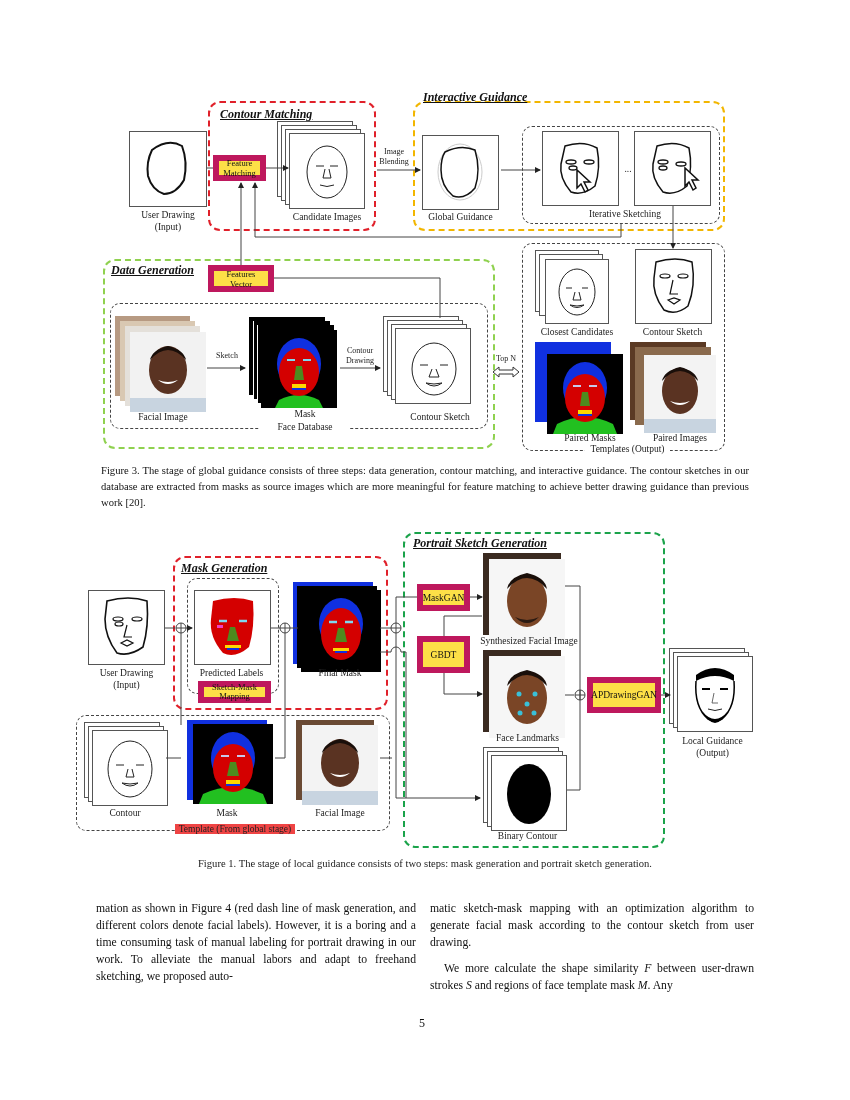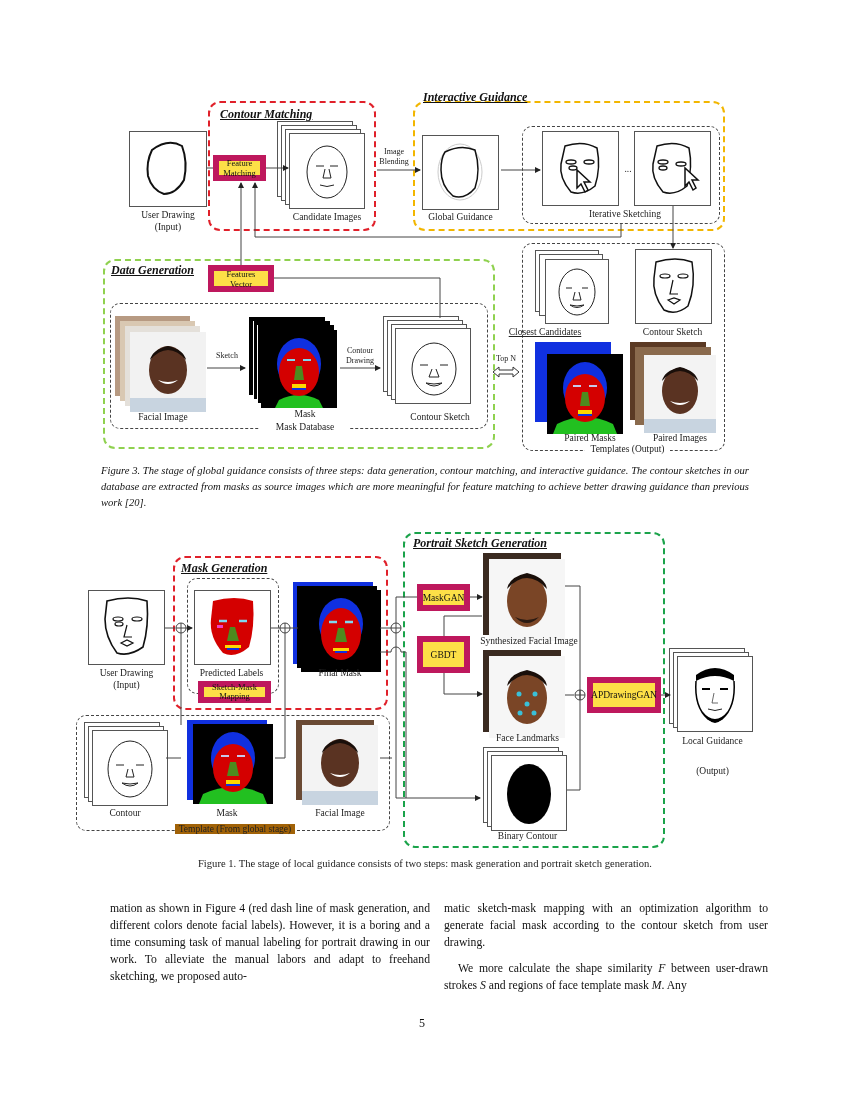--- a/index.html
+++ b/index.html
@@ -11,21 +11,21 @@
   .sec-title { position:absolute; font-size:12px; font-weight:bold; font-style:italic; text-decoration:underline; color:#111; white-space:nowrap; }
   .box { position:absolute; border:1px solid #555; background:#fff; box-sizing:border-box; }
   .textbox { position:absolute; border:6px solid #be185d; background:#fde047; box-sizing:border-box;
              font-size:8.5px; display:flex; align-items:center; justify-content:center; text-align:center; line-height:10px; }
   .dash-red   { position:absolute; border:2px dashed #e0202a; border-radius:12px; box-sizing:border-box; }
   .dash-yel   { position:absolute; border:2px dashed #f2b600; border-radius:12px; box-sizing:border-box; }
   .dash-grn   { position:absolute; border:2px dashed #8fd14f; border-radius:12px; box-sizing:border-box; }
   .dash-dgrn  { position:absolute; border:2px dashed #1aa34a; border-radius:12px; box-sizing:border-box; }
   .dash-gray  { position:absolute; border:1.3px dashed #444; border-radius:10px; box-sizing:border-box; }
   .caption { position:absolute; font-size:10.6px; line-height:16px; text-align:justify; color:#111; }
-  .body-text { position:absolute; font-size:11.7px; line-height:17px; text-align:justify; color:#111;margin-left:14px; }
+  .body-text { position:absolute; font-size:11.7px; line-height:17px; text-align:justify; color:#111; }
   .stack { position:absolute; }
   .stack .card { position:absolute; border:1px solid #555; background:#fff; box-sizing:border-box; }
   .mask-card { position:absolute; background:#000; }
   svg.wires { position:absolute; left:0; top:0; }
   .page-num { position:absolute; font-size:12px; }
 </style>
 </head>
 <body>
 
 <div>
@@ -134,21 +134,21 @@
         <ellipse cx="38" cy="34" rx="22" ry="26" fill="#1030e0"></ellipse>
         <ellipse cx="38" cy="42" rx="20" ry="24" fill="#d40000"></ellipse>
         <path d="M26 30 h8 M42 30 h8" stroke="#7fd8f0" stroke-width="2"></path>
         <path d="M35 36 L33 50 L43 50 L41 36Z" fill="#4e8a1e"></path>
         <rect x="31" y="54" width="14" height="4" fill="#ffd700"></rect>
         <rect x="31" y="58" width="14" height="2" fill="#1030e0"></rect>
       </svg>
     </div>
   </div>
   <div class="lbl" style="left:285px;top:409px;width:40px;">Mask</div>
-  <div class="lbl" style="left:260px;top:422px;width:90px;background:#fff;">Mask Database</div>
+  <div class="lbl" style="left:260px;top:422px;width:90px;background:#fff;">Face Database</div>
 
   <div class="lbl lbl-sm" style="left:340px;top:346px;width:40px;">Contour</div>
   <div class="lbl lbl-sm" style="left:340px;top:356px;width:40px;">Drawing</div>
 
   <div class="stack" style="left:383px;top:316px;">
     <div class="card" style="left:0;top:0;width:76px;height:76px;"></div>
     <div class="card" style="left:4px;top:4px;width:76px;height:76px;"></div>
     <div class="card" style="left:8px;top:8px;width:76px;height:76px;"></div>
     <div class="card" style="left:12px;top:12px;width:76px;height:76px;">
       <svg width="74" height="74">
@@ -175,21 +175,21 @@
     <div class="card" style="left:4px;top:4px;width:64px;height:62px;"></div>
     <div class="card" style="left:10px;top:9px;width:64px;height:65px;">
       <svg width="62" height="63">
         <ellipse cx="31" cy="32" rx="18" ry="23" fill="none" stroke="#222" stroke-width="1"></ellipse>
         <path d="M20 28 h6 M36 28 h6" stroke="#222" stroke-width="1"></path>
         <path d="M29 32 L27 40 L35 40 L33 32" fill="none" stroke="#222" stroke-width="1"></path>
         <path d="M24 45 Q31 50 38 45 Q31 47 24 45Z" fill="none" stroke="#222" stroke-width="1"></path>
       </svg>
     </div>
   </div>
-  <div class="lbl" style="left:500px;top:327px;width:90px;text-decoration:underline;">Closest Candidates</div>
+  <div class="lbl" style="left:532px;top:327px;width:90px;">Closest Candidates</div>
 
   <div class="box" style="left:635px;top:249px;width:77px;height:75px;">
     <svg width="75" height="73">
       <path d="M20 12 Q40 6 56 12 Q60 36 52 56 Q40 66 28 60 Q16 44 18 28 Z" fill="none" stroke="#111" stroke-width="1.5"></path>
       <ellipse cx="29" cy="26" rx="5" ry="2" fill="none" stroke="#111" stroke-width="1.2"></ellipse>
       <ellipse cx="47" cy="26" rx="5" ry="2" fill="none" stroke="#111" stroke-width="1.2"></ellipse>
       <path d="M37 30 L34 44 L42 44" fill="none" stroke="#111" stroke-width="1.2"></path>
       <path d="M32 50 L38 48 L44 50 L38 54 Z" fill="none" stroke="#111" stroke-width="1.2"></path>
     </svg>
   </div>
@@ -244,21 +244,21 @@
 
       <line x1="673" y1="206" x2="673" y2="248" marker-end="url(#ah)"></line>
 
       <polyline points="274,278 440,278 440,318"></polyline>
 
       <line x1="207" y1="368" x2="245" y2="368" marker-end="url(#ah)"></line>
       <line x1="340" y1="368" x2="380" y2="368" marker-end="url(#ah)"></line>
     </g>
   </svg>
 
-  <div class="caption" style="left:101px;top:463px;width:648px;font-style:italic;">Figure 3. The stage of global guidance consists of three steps: data generation, contour matching, and interactive guidance. The contour sketches in our database are extracted from masks as source images which are more meaningful for feature matching to achieve better drawing guidance than previous work [20].</div>
+  <div class="caption" style="left:101px;top:463px;width:648px;">Figure 3. The stage of global guidance consists of three steps: data generation, contour matching, and interactive guidance. The contour sketches in our database are extracted from masks as source images which are more meaningful for feature matching to achieve better drawing guidance than previous work [20].</div>
 </div>
 
 <div>
 
   <div class="dash-red" style="left:173px;top:556px;width:215px;height:154px;"></div>
   <div class="sec-title" style="left:181px;top:561px;">Mask Generation</div>
 
   <div class="dash-dgrn" style="left:403px;top:532px;width:262px;height:316px;"></div>
   <div class="sec-title" style="left:413px;top:536px;">Portrait Sketch Generation</div>
 
@@ -360,21 +360,21 @@
         <path d="M18 18 Q37 4 56 18 L56 24 Q37 14 18 24Z" fill="#000"></path>
         <path d="M18 24 Q16 50 30 62 Q37 66 44 62 Q58 50 56 24" fill="none" stroke="#000" stroke-width="1.5"></path>
         <path d="M24 54 Q37 70 50 54 Q46 64 37 66 Q28 64 24 54Z" fill="#000"></path>
         <path d="M24 32 h8 M42 32 h8" stroke="#000" stroke-width="2"></path>
         <path d="M36 36 L34 46 L40 46" fill="none" stroke="#444" stroke-width="0.8"></path>
         <path d="M30 52 Q37 55 44 52" fill="none" stroke="#222" stroke-width="1"></path>
       </svg>
     </div>
   </div>
   <div class="lbl" style="left:670px;top:736px;width:85px;">Local Guidance</div>
-  <div class="lbl" style="left:670px;top:748px;width:85px;margin-top:18px;">(Output)</div>
+  <div class="lbl" style="left:670px;top:748px;width:85px;">(Output)</div>
 
   <div class="dash-gray" style="left:76px;top:715px;width:314px;height:116px;"></div>
 
   <div class="stack" style="left:84px;top:722px;">
     <div class="card" style="left:0;top:0;width:76px;height:76px;"></div>
     <div class="card" style="left:4px;top:4px;width:76px;height:76px;"></div>
     <div class="card" style="left:8px;top:8px;width:76px;height:76px;">
       <svg width="74" height="74">
         <ellipse cx="37" cy="38" rx="22" ry="28" fill="none" stroke="#222" stroke-width="1"></ellipse>
         <path d="M23 34 h8 M43 34 h8" stroke="#222" stroke-width="1"></path>
@@ -406,21 +406,21 @@
     <div class="abs" style="left:6px;top:5px;width:76px;height:80px;background:#f3f3f3;overflow:hidden;">
       <svg width="76" height="80">
         <rect x="0" y="66" width="76" height="14" fill="#c8d4e0"></rect>
         <ellipse cx="38" cy="38" rx="19" ry="24" fill="#5a3322"></ellipse>
         <path d="M20 28 Q38 8 56 28 Q54 18 38 14 Q22 18 20 28Z" fill="#1a0f0a"></path>
         <path d="M28 48 Q38 56 48 48 Q38 52 28 48Z" fill="#fff"></path>
       </svg>
     </div>
   </div>
   <div class="lbl" style="left:305px;top:808px;width:70px;">Facial Image</div>
-  <div class="lbl" style="left:175px;top:824px;width:120px;background:#a16207;">Template (From global stage)</div>
+  <div class="lbl" style="left:175px;top:824px;width:120px;background:#ef4444;">Template (From global stage)</div>
 
   <svg class="wires" width="850" height="900">
     <defs>
       <marker id="ah2" markerWidth="6" markerHeight="6" refX="5" refY="3" orient="auto">
           <path d="M0 0 L6 3 L0 6 Z" fill="#222"></path>
         </marker>
     </defs>
     <g stroke="#444" stroke-width="1" fill="none">
 
       <line x1="165" y1="628" x2="175" y2="628"></line>

